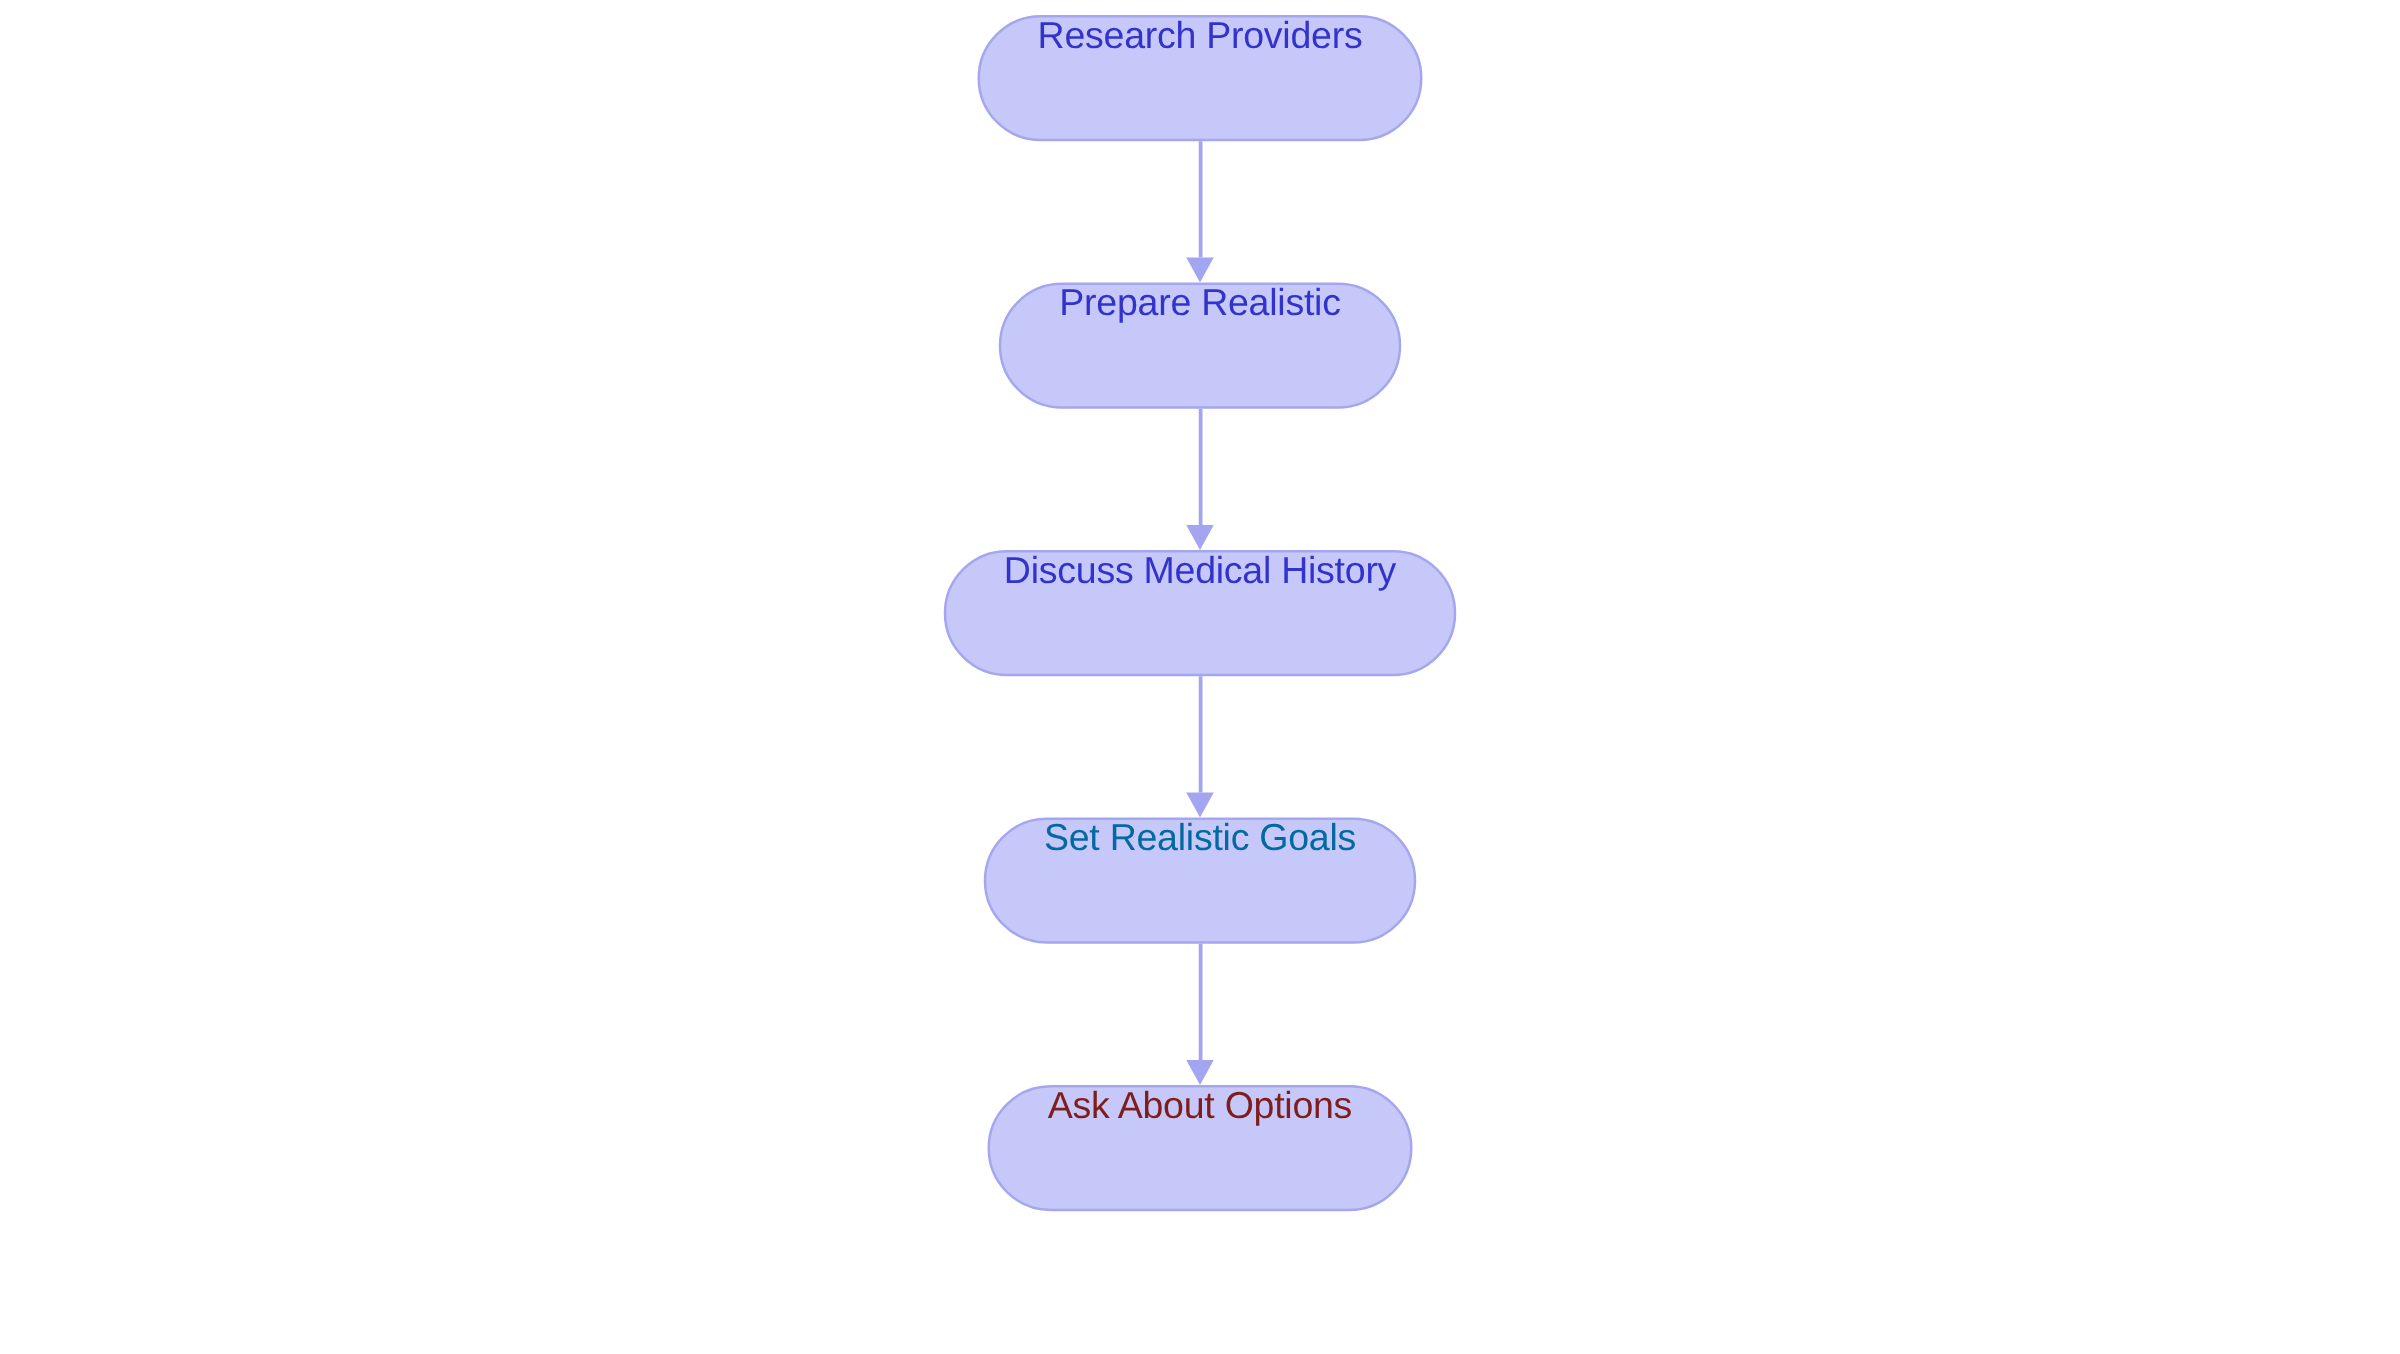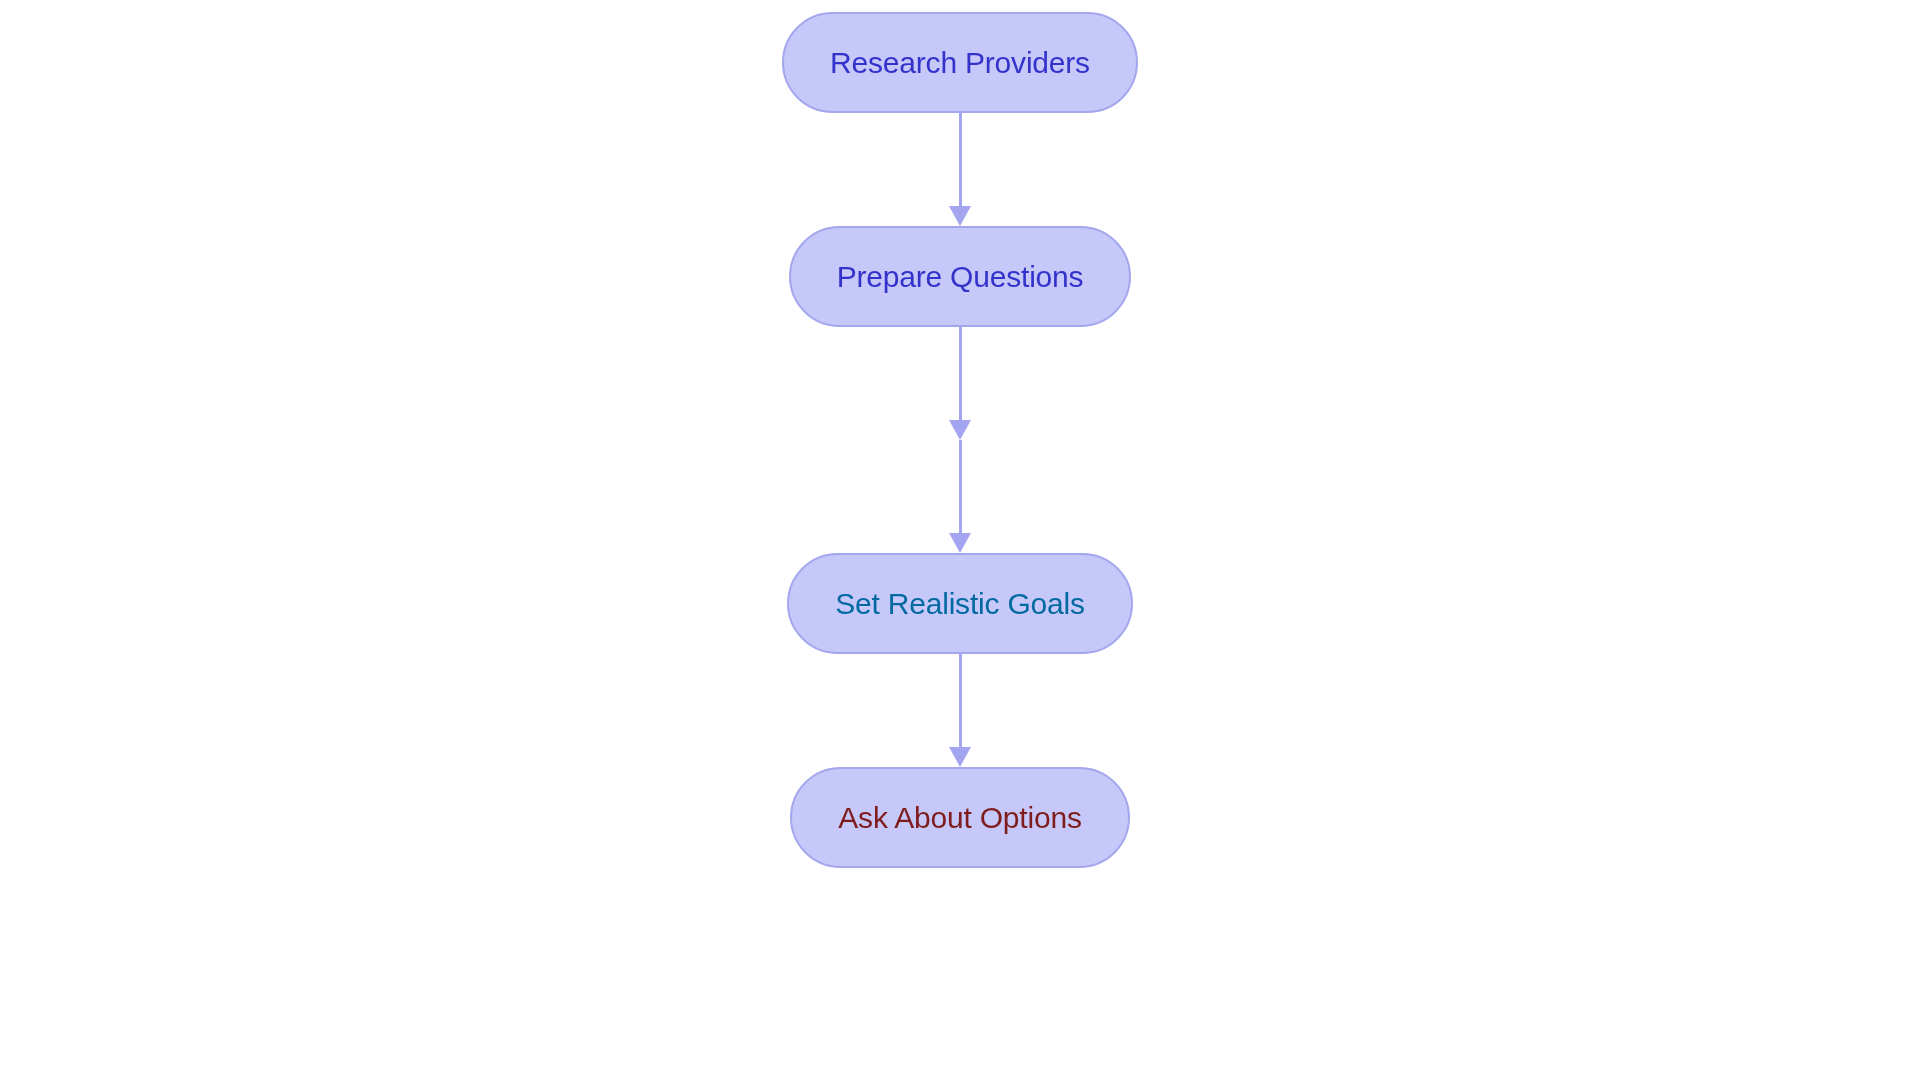--- a/index.html
+++ b/index.html
@@ -44,21 +44,21 @@
     align-items: center;
   }
 
   .flow-node {
     box-sizing: border-box;
     height: 101px;
     border-radius: 52px;
     background: #c6c8fa;
     border: 2px solid #a5a7ee;
     display: flex;
-    align-items: center;
+    align-items: flex-start;
     justify-content: center;
     padding: 0 46px;
   }
 
   .flow-node-label {
     color: #3333cc;
     font-family: "Liberation Sans", sans-serif;
     font-size: 30px;
     font-weight: 400;
     line-height: 1;
@@ -102,29 +102,34 @@
       </div>
     </div>
 
     <div class="flow-connector">
       <div class="connector-line" style="background: rgb(163, 165, 240);"></div>
       <div class="connector-arrowhead" style="border-top-color: rgb(163, 165, 240);"></div>
     </div>
 
     <div class="flow-step">
       <div class="flow-node" style="background: rgb(198, 200, 250); border-color: rgb(165, 167, 238);">
-        <span class="flow-node-label" style="color: rgb(51, 51, 204);">Prepare Questions</span>
+        <span class="flow-node-label" style="color: rgb(51, 51, 204);">Prepare Realistic</span>
       </div>
     </div>
 
     <div class="flow-connector">
       <div class="connector-line" style="background: rgb(163, 165, 240);"></div>
       <div class="connector-arrowhead" style="border-top-color: rgb(163, 165, 240);"></div>
     </div>
 
+    <div class="flow-step">
+      <div class="flow-node" style="background: rgb(198, 200, 250); border-color: rgb(165, 167, 238);">
+        <span class="flow-node-label" style="color: rgb(51, 51, 204);">Discuss Medical History</span>
+      </div>
+    </div>
 
     <div class="flow-connector">
       <div class="connector-line" style="background: rgb(163, 165, 240);"></div>
       <div class="connector-arrowhead" style="border-top-color: rgb(163, 165, 240);"></div>
     </div>
 
     <div class="flow-step">
       <div class="flow-node" style="background: rgb(198, 200, 250); border-color: rgb(165, 167, 238);">
         <span class="flow-node-label" style="color: #0369a1;">Set Realistic Goals</span>
       </div>

